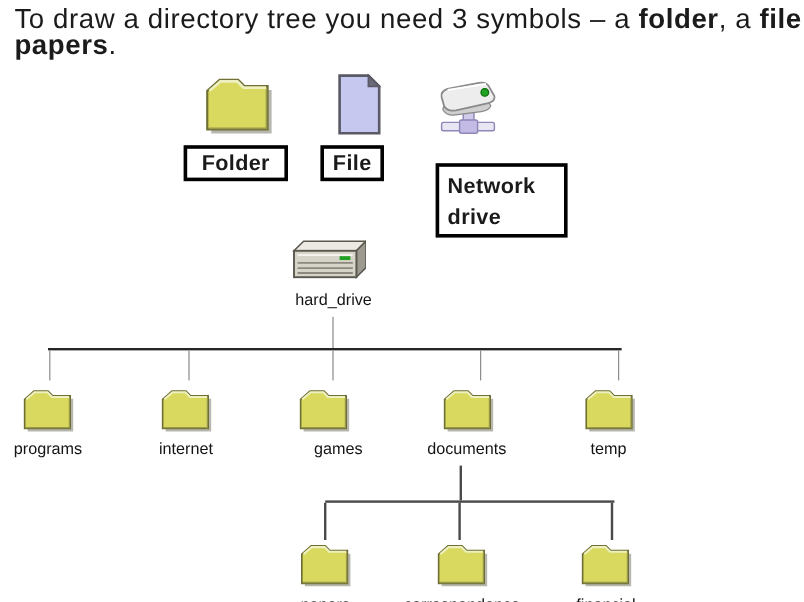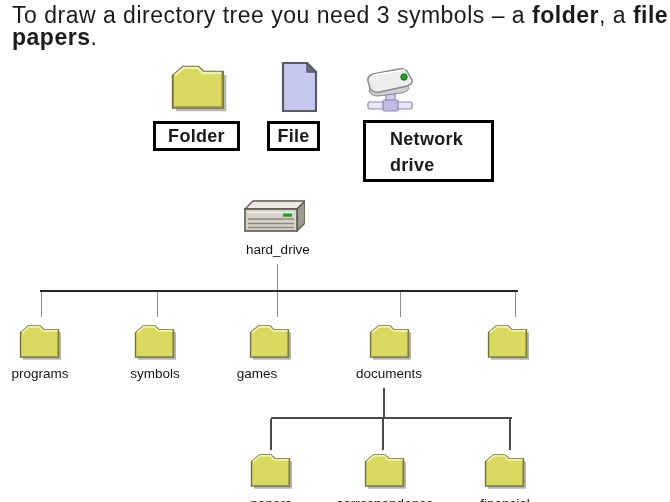--- a/index.html
+++ b/index.html
@@ -15,31 +15,31 @@
   .icon-abs{position:absolute;}
   #legend-folder-icon{left:167px;top:64px;width:63px;height:49px;}
   #legend-file-icon{left:281px;top:61px;width:37px;height:52px;}
   #legend-network-icon{left:361px;top:66px;width:58px;height:48px;}
 
   
   .lbox{position:absolute;box-sizing:border-box;border:3px solid #000;background:#fff;
         font-weight:700;font-size:18px;letter-spacing:.3px;line-height:24px;text-align:center;}
   #folder-box{left:153px;top:121px;width:87px;height:30px;}
   #file-box{left:267px;top:121px;width:53px;height:30px;}
-  #network-box{left:363px;top:120px;width:131px;height:62px;text-align:left;padding:3px 0 0 24px;line-height:26px;}
+  #network-box{left:363px;top:136px;width:110px;height:62px;text-align:left;padding:3px 0 0 7px;line-height:26px;}
 
   
   #hard-drive-icon{left:243px;top:199px;width:62px;height:34px;}
 
   
   .nlabel{position:absolute;width:140px;text-align:center;font-size:13.5px;color:#141414;}
   #lbl-root{left:208px;top:242px;}
   #lbl-programs{left:-30px;top:366px;}
   #lbl-internet{left:85px;top:366px;}
-  #lbl-games{left:187px;top:366px;}
+  #lbl-games{left:212px;top:366px;}
   #lbl-documents{left:319px;top:366px;text-align:center;}
   #lbl-temp{left:437px;top:366px;}
   #lbl-papers{left:201px;top:496px;}
   #lbl-correspondence{left:315px;top:496px;}
   #lbl-financial{left:435px;top:496px;}
 
   
   .vline,.hline{position:absolute;}
   #root-stub{left:277px;top:264px;width:1px;height:26px;background:#8c8c8c;}
   #l1-line{left:40px;top:290px;width:478px;height:2px;background:#262626;}
@@ -147,23 +147,24 @@
       <use href="#folder-sym"></use>
     </svg>
   <svg id="f-documents" class="tfolder" viewBox="0 0 44 38">
       <use href="#folder-sym"></use>
     </svg>
   <svg id="f-temp" class="tfolder" viewBox="0 0 44 38">
       <use href="#folder-sym"></use>
     </svg>
 
   <div id="lbl-programs" class="nlabel">programs</div>
-  <div id="lbl-internet" class="nlabel">symbols</div>
+  <div id="lbl-internet" class="nlabel">internet</div>
   <div id="lbl-games" class="nlabel">games</div>
   <div id="lbl-documents" class="nlabel">documents</div>
+  <div id="lbl-temp" class="nlabel">temp</div>
 
   <svg id="f-papers" class="tfolder" viewBox="0 0 44 38">
       <use href="#folder-sym"></use>
     </svg>
   <svg id="f-correspondence" class="tfolder" viewBox="0 0 44 38">
       <use href="#folder-sym"></use>
     </svg>
   <svg id="f-financial" class="tfolder" viewBox="0 0 44 38">
       <use href="#folder-sym"></use>
     </svg>

